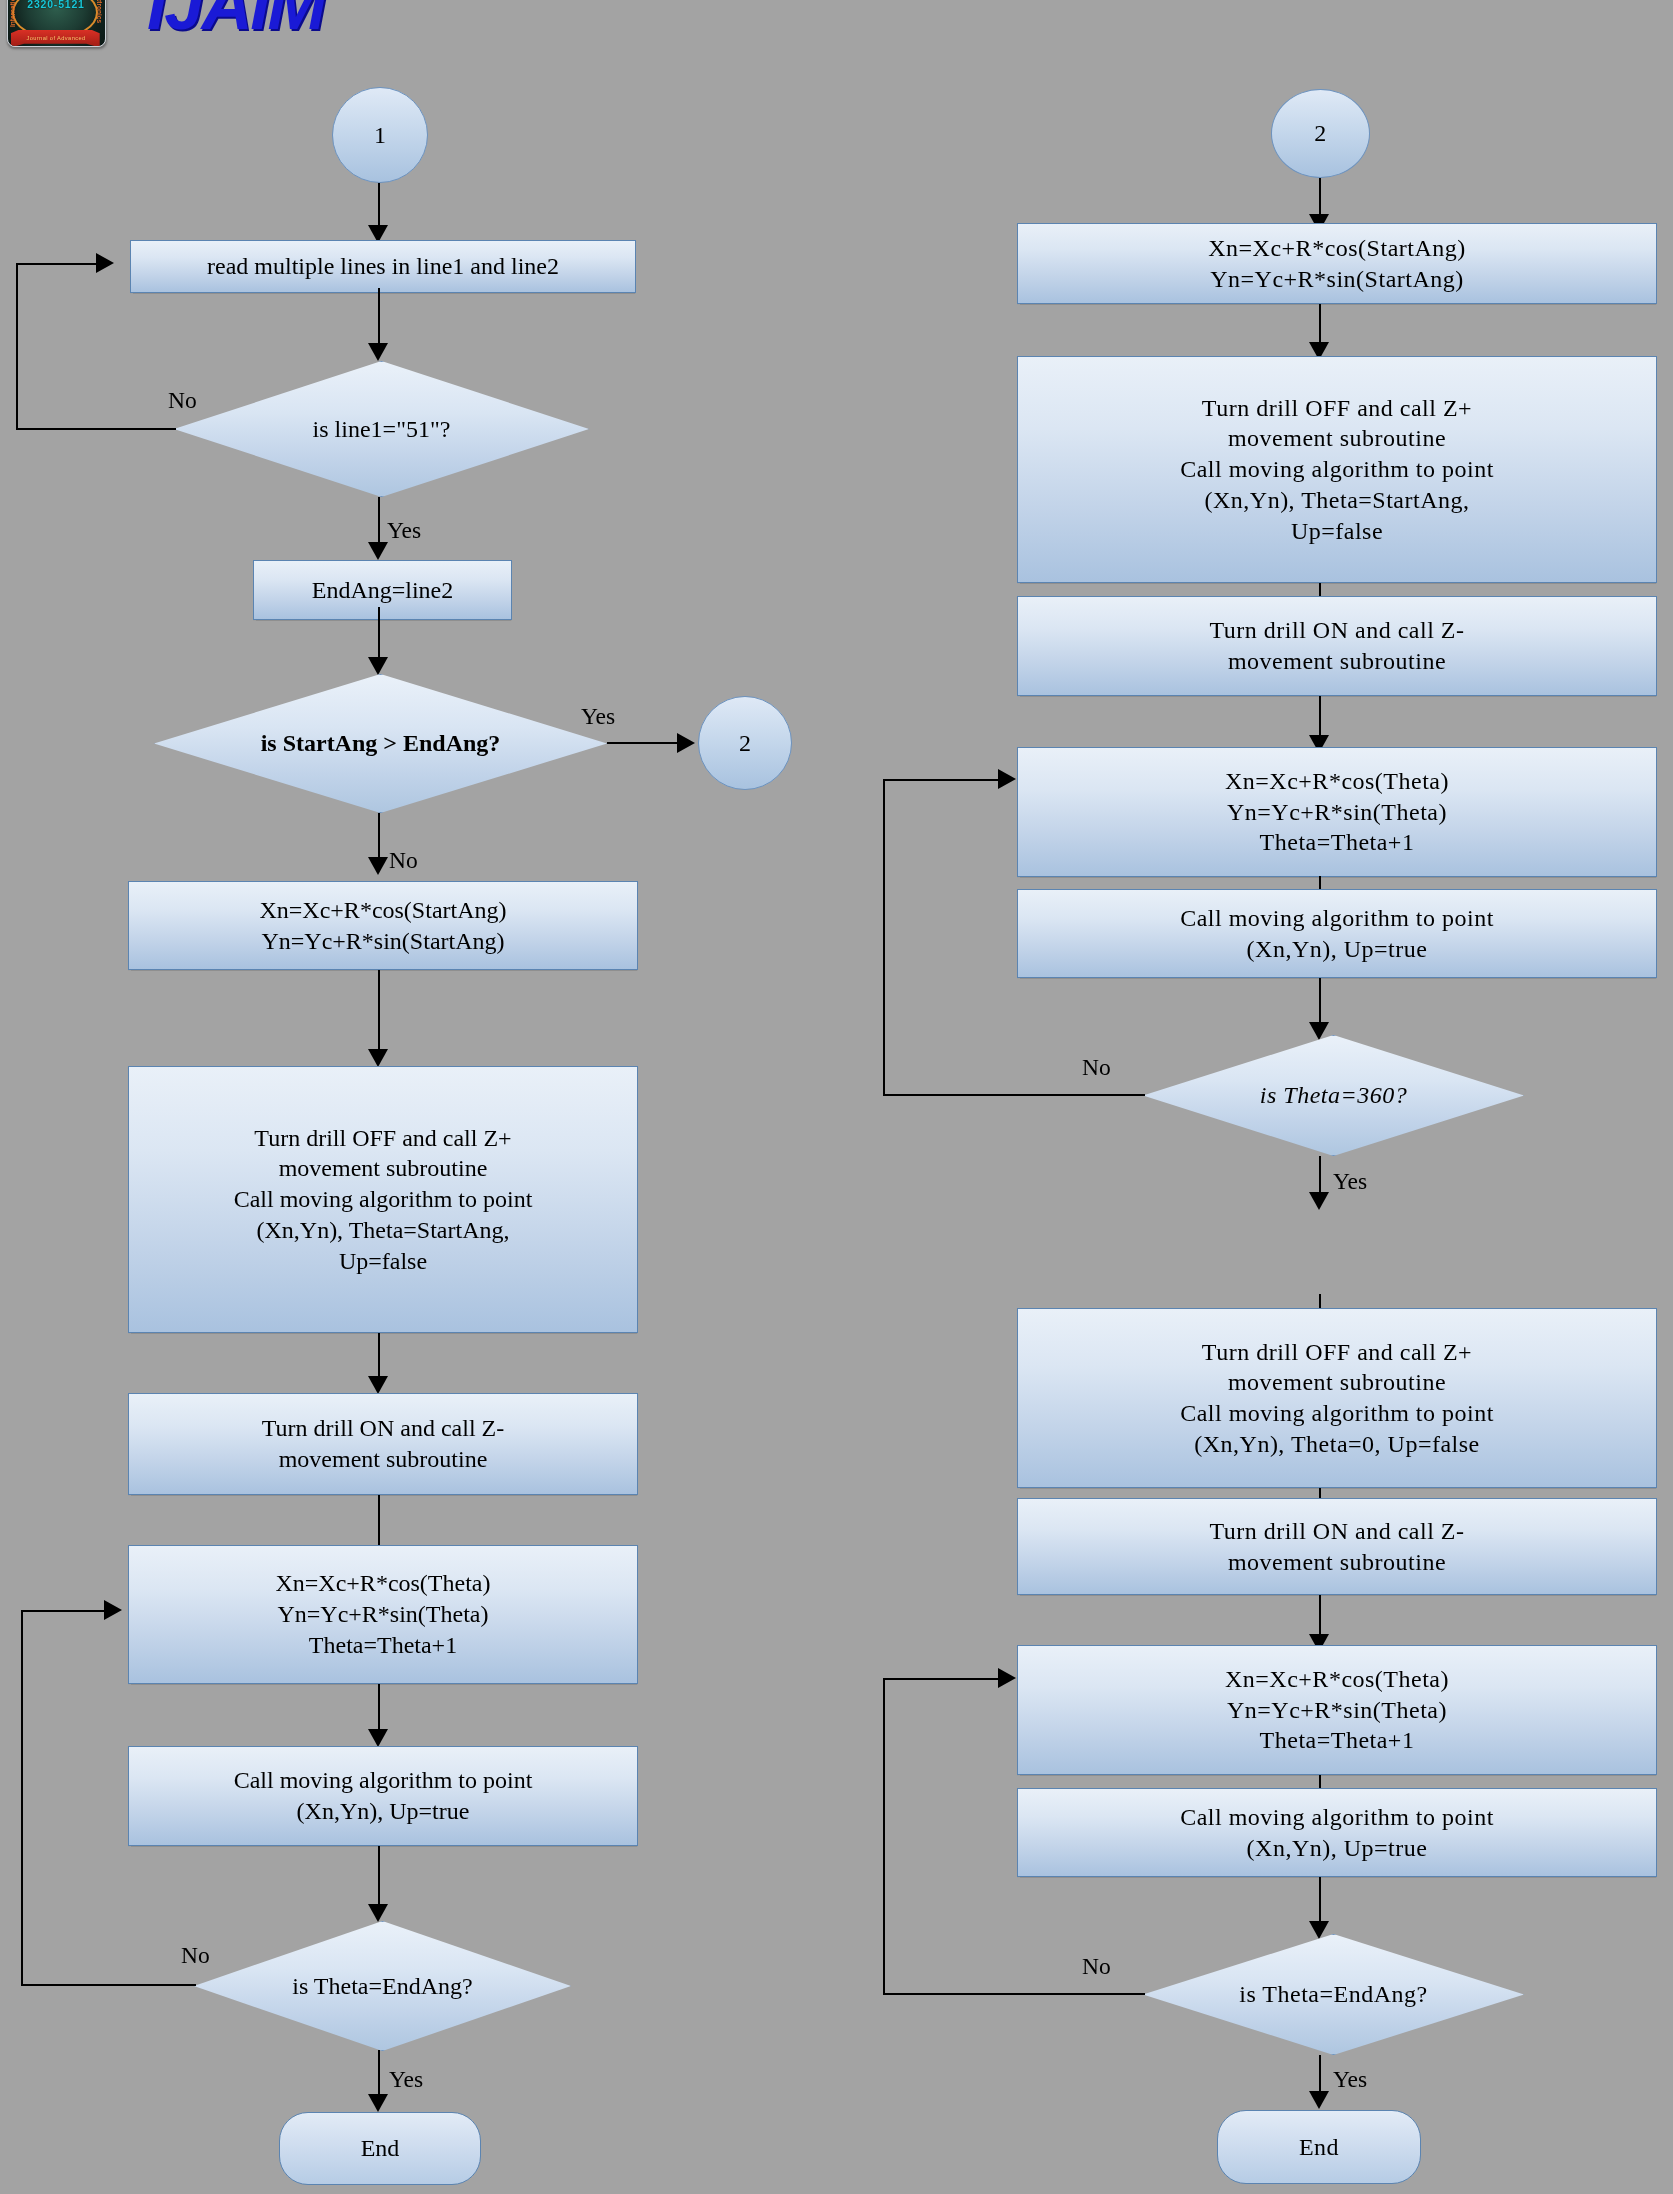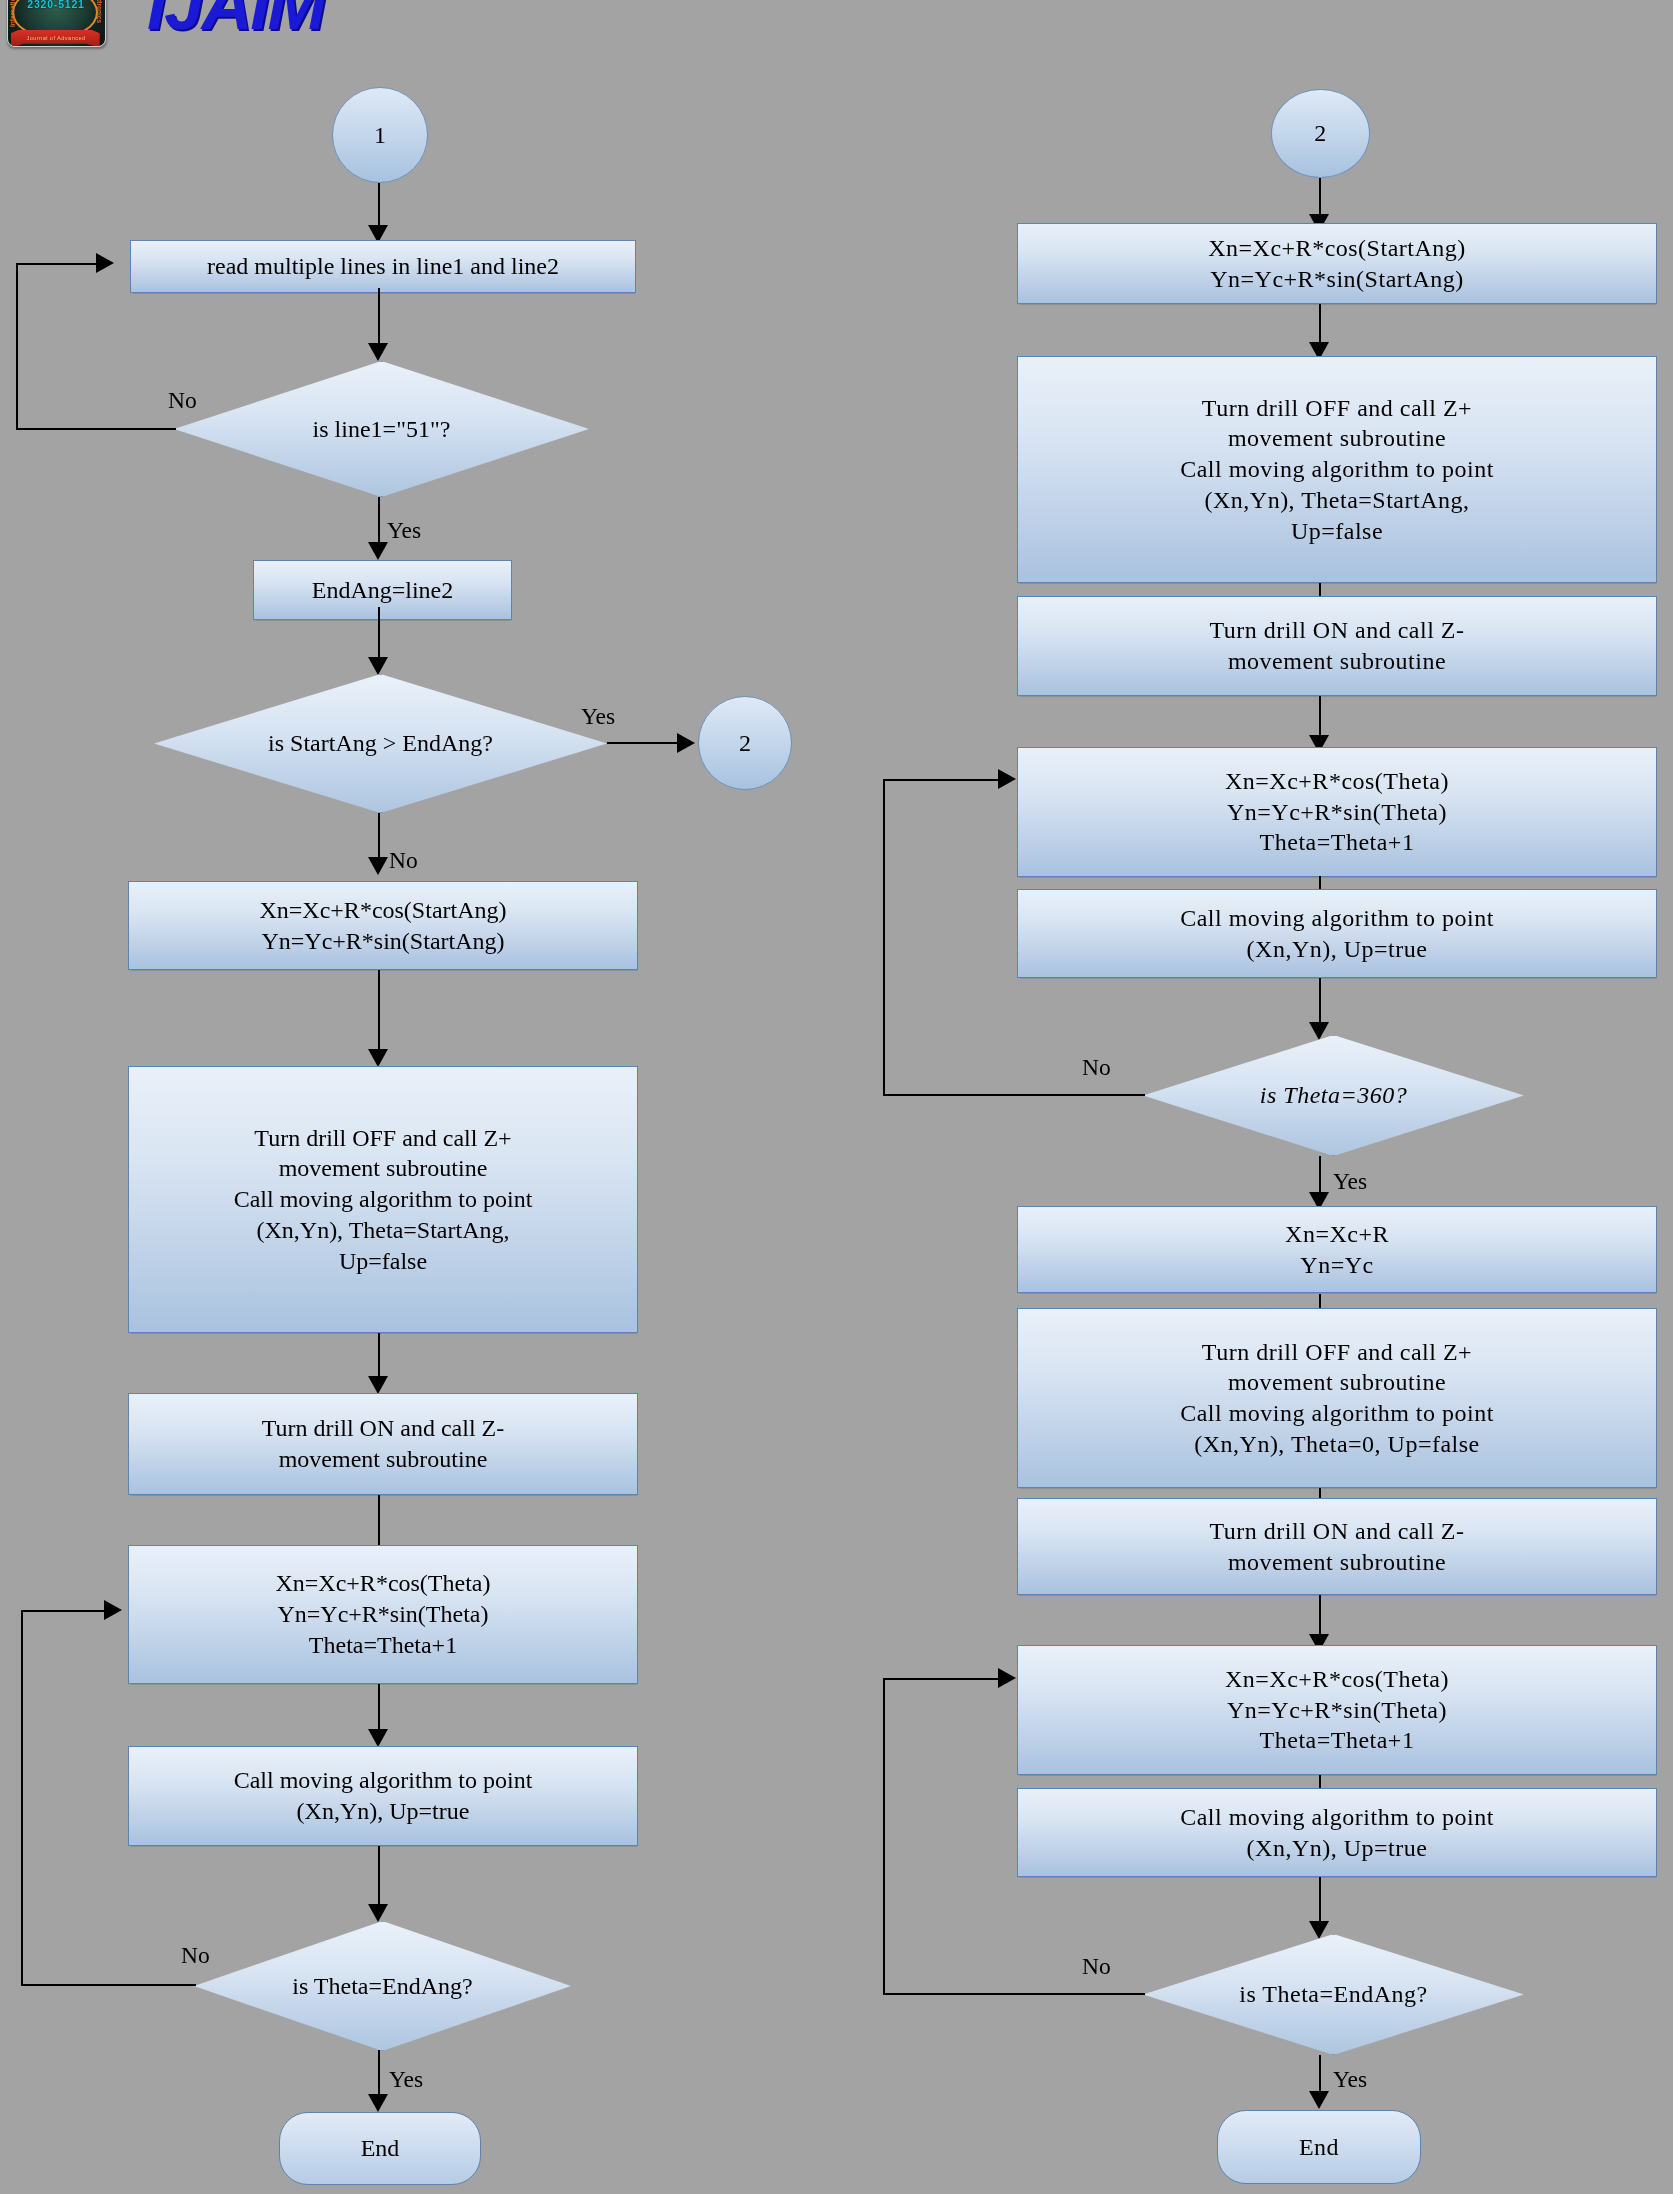--- a/index.html
+++ b/index.html
@@ -177,21 +177,21 @@
   <div class="ln lnv" style="left:378px;top:497px;height:53px;"></div>
   <div class="arrow-d" style="left:368px;top:542px;"></div>
   <div class="elabel" style="left:387px;top:517px;">Yes</div>
 
   <div class="node proc fl" style="left:253px;top:560px;width:259px;height:60px;">
     <span>EndAng=line2</span>
   </div>
   <div class="ln lnv" style="left:378px;top:607px;height:57px;"></div>
   <div class="arrow-d" style="left:368px;top:657px;"></div>
 
-  <div class="node dec fl" style="left:154px;top:674px;width:453px;height:139px;">
+  <div class="node dec fl" style="left:154px;top:674px;width:453px;height:139px;font-weight:bold;">
     <div class="dshape"></div>
     <div class="dborder"></div>
     <span class="dlabel">is StartAng &gt; EndAng?</span>
   </div>
 
   <div class="ln lnh" style="left:607px;top:742px;width:73px;"></div>
   <div class="arrow-r" style="left:677px;top:733px;"></div>
   <div class="elabel" style="left:581px;top:703px;">Yes</div>
   <div class="node conn fl" style="left:698px;top:696px;width:94px;height:94px;">
     <span>2</span>
@@ -314,24 +314,20 @@
   <div class="ln lnh" style="left:883px;top:1094px;width:262px;"></div>
   <div class="ln lnv" style="left:883px;top:779px;height:317px;"></div>
   <div class="ln lnh" style="left:883px;top:779px;width:117px;"></div>
   <div class="arrow-r" style="left:998px;top:769px;"></div>
   <div class="elabel" style="left:1082px;top:1054px;">No</div>
 
   <div class="ln lnv" style="left:1319px;top:1156px;height:44px;"></div>
   <div class="arrow-d" style="left:1309px;top:1192px;"></div>
   <div class="elabel" style="left:1333px;top:1168px;">Yes</div>
 
-  <div class="node proc fr" style="left:1017px;top:1206px;width:640px;height:87px;">
-    <span>Xn=Xc+R
-Yn=Yc</span>
-  </div>
   <div class="ln lnv" style="left:1319px;top:1294px;height:34px;"></div>
   <div class="arrow-d" style="left:1309px;top:1317px;"></div>
 
   <div class="node proc fr" style="left:1017px;top:1308px;width:640px;height:180px;">
     <span>Turn drill OFF and call Z+
 movement subroutine
 Call moving algorithm to point
 (Xn,Yn), Theta=0, Up=false</span>
   </div>
   <div class="ln lnv" style="left:1319px;top:1488px;height:32px;"></div>

